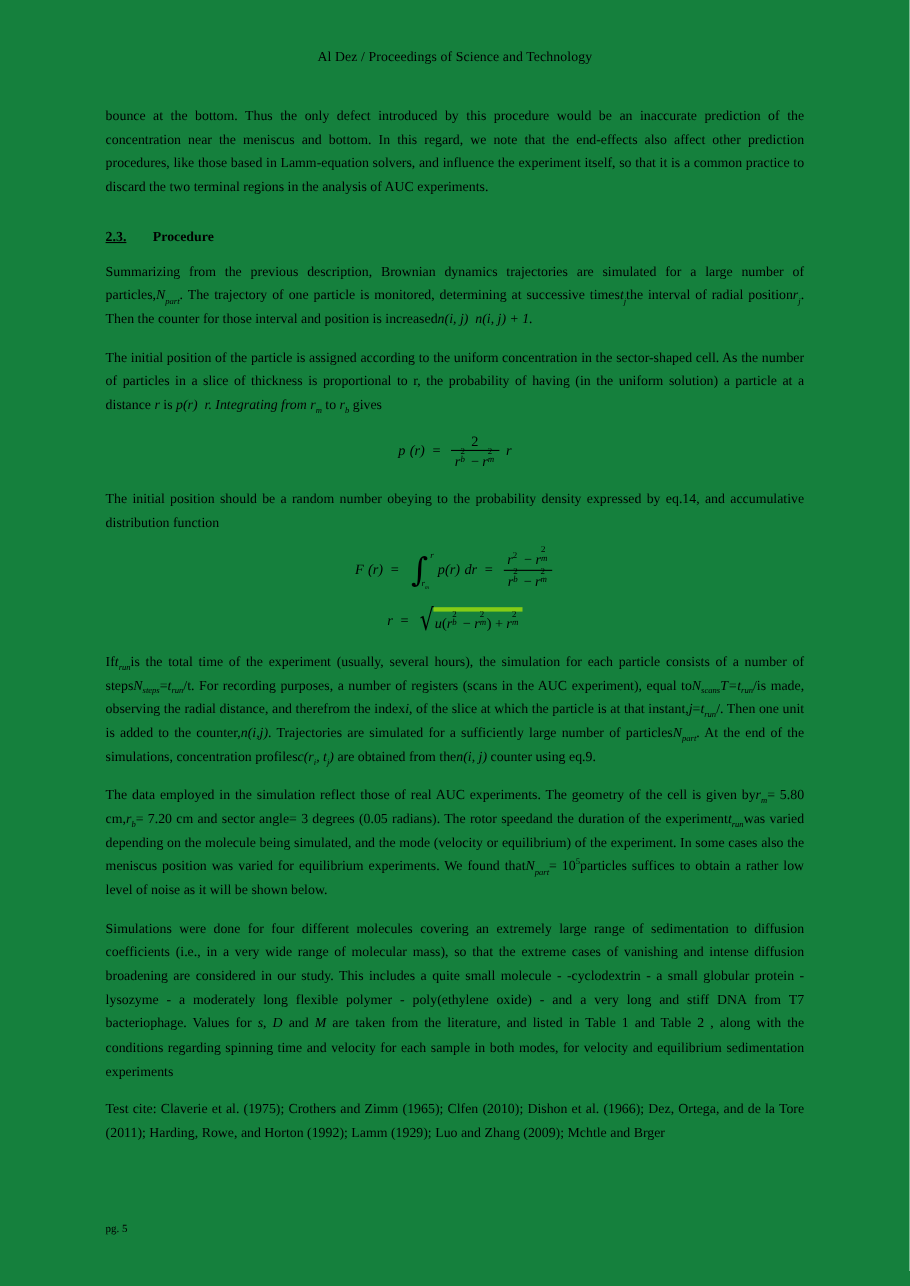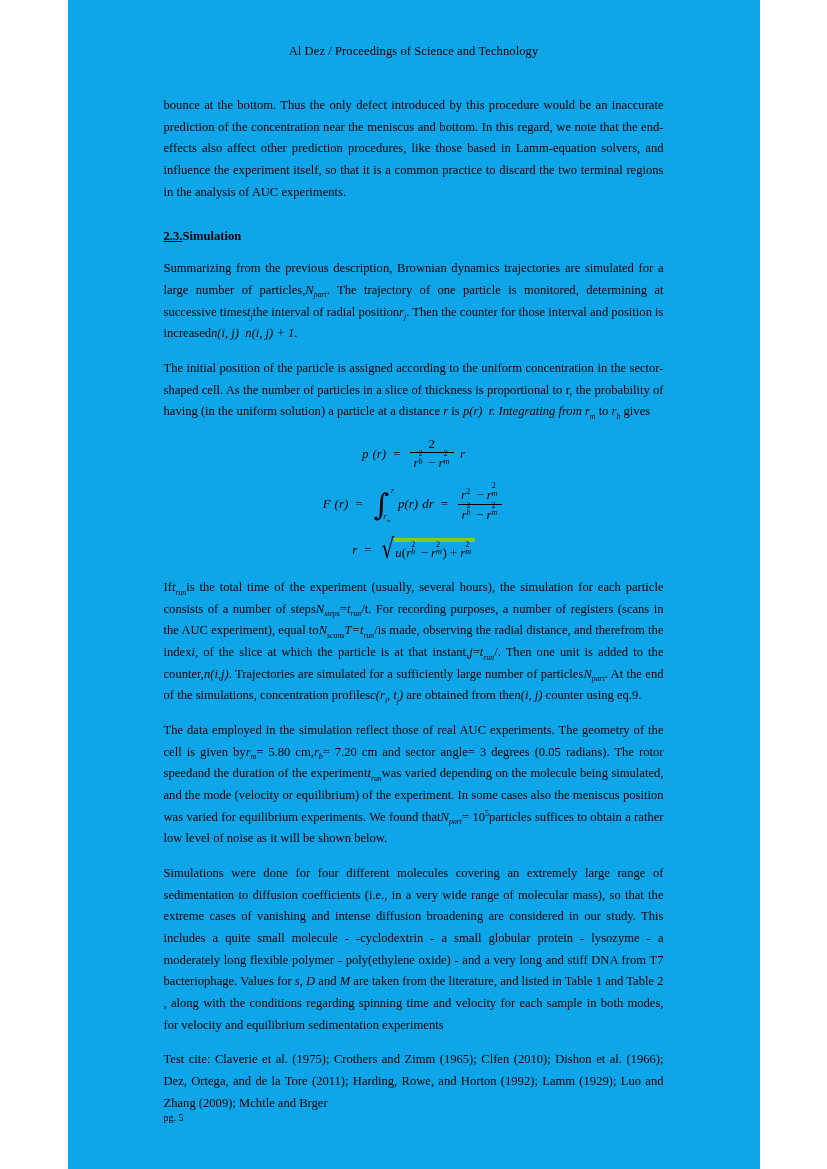--- a/index.html
+++ b/index.html
@@ -6,24 +6,24 @@
     margin: 0;
     padding: 0;
     background: #ffffff;
   }
   body {
     font-family: "Liberation Serif", "DejaVu Serif", serif;
     color: #000000;
   }
   .page {
     position: relative;
-    width: 692px;
+    width: 827px;
     height: 1169px;
     margin: 0 auto;
-    background: #0ea5e9;
+    background: #15803d;
     box-sizing: border-box;
     overflow: hidden;
   }
   .content {
     position: absolute;
     left: 96px;
     right: 96px;
     top: 0;
   }
   .running-head {
@@ -42,21 +42,21 @@
     text-justify: inter-word;
     margin: 0 0 13px 0;
     hyphens: none;
   }
   h3.section-head {
     font-size: 12.6px;
     font-weight: bold;
     margin: 26px 0 14px 0;
   }
   h3.section-head .num {
-    margin-right: 0;
+    margin-right: 24px;
     text-decoration: underline;
   }
   .eq-block {
     margin: 14px 0 16px 0;
     text-align: center;
     font-size: 13px;
   }
   .mathrow {
     display: inline-flex;
     align-items: center;
@@ -187,40 +187,41 @@
 
   <div class="content">
 
     <div class="running-head">Al Dez / Proceedings of Science and Technology</div>
 
     <div class="body-block">
 
       <p class="para">bounce at the bottom. Thus the only defect introduced by this procedure would be an inaccurate prediction of the concentration near the meniscus and bottom. In this regard, we note that the end-effects also affect other prediction procedures, like those based in Lamm-equation solvers, and influence the experiment itself, so that it is a common practice to discard the two terminal regions in the analysis of AUC experiments.</p>
 
       <h3 class="section-head">
-        <span class="num">2.3.</span><span>Simulation</span>
+        <span class="num">2.3.</span><span>Procedure</span>
       </h3>
 
       <p class="para"><span>Summarizing from the previous description, Brownian dynamics trajectories are simulated for a large number of particles,</span><span class="mi">N</span><sub class="sb">part</sub><span>. The trajectory of one particle is monitored, determining at successive times</span><span class="mi">t</span><sub class="sb">j</sub><span>the interval of radial position</span><span class="mi">r</span><sub class="sb">j</sub><span>. Then the counter for those interval and position is increased</span><span class="ital">n(i, j)</span>&nbsp;&nbsp;<span class="ital">n(i, j) + 1.</span></p>
 
       <p class="para"><span>The initial position of the particle is assigned according to the uniform concentration in the sector-shaped cell. As the number of particles in a slice of thickness  is proportional to r, the probability of having (in the uniform solution) a particle at a distance</span> <span class="mi">r</span> <span>is</span> <span class="ital">p(r)</span>&nbsp; <span class="ital">r. Integrating from</span> <span class="mi">r</span><sub class="sb">m</sub> <span>to</span> <span class="mi">r</span><sub class="sb">b</sub> <span>gives</span></p>
 
       <div class="eq-block">
         <span class="mathrow">
           <span class="mi">p</span>
             <span class="mi">(r)</span>
           <span class="mo">=</span>
           <span class="frac">
             <span class="num-part">2</span>
             <span class="den-part"><span class="mi">r</span><span class="subsup"><span class="s-up">2</span><span class="s-dn">b</span></span>&nbsp;&nbsp;<span class="mo">−</span><span class="mi">r</span><span class="subsup"><span class="s-up">2</span><span class="s-dn">m</span></span>&nbsp;&nbsp;</span>
           </span>
           <span class="mi">r</span>
         </span>
       </div>
 
+      <p class="para">The initial position should be a random number obeying to the probability density expressed by eq.14, and accumulative distribution function</p>
 
       <div class="eq-block">
         <span class="mathrow">
           <span class="mi">F</span>
             <span class="mi">(r)</span>
           <span class="mo">=</span>
           <span class="intg">
             <span class="sign">∫</span>
             <span class="limits">
               <span class="up">r</span>

